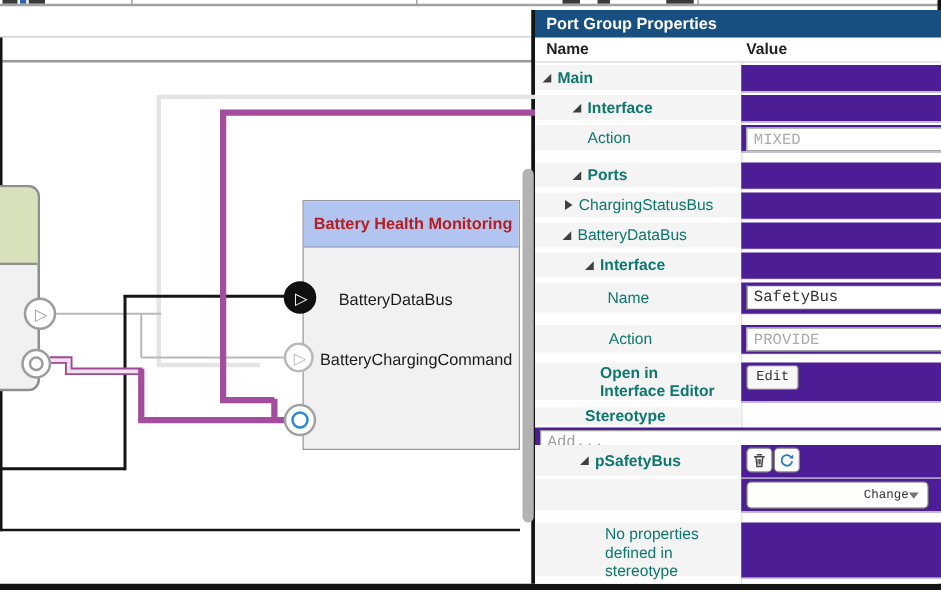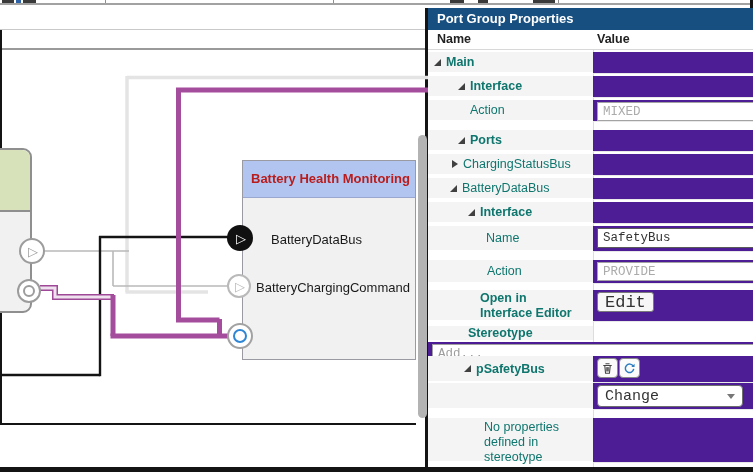--- a/index.html
+++ b/index.html
@@ -77,27 +77,27 @@
   .ddwrap { display:flex; width:100%; height:20px; }
   .ddmain { flex:1; border:1px solid #5a5a5a; background:#fff; font-size:12.5px;
             display:flex; align-items:center; padding-left:5px; color:#333; }
   .ddbtn  { width:21px; border:1px solid #5a5a5a; border-left:none; background:#fdfdfd;
             display:flex; align-items:center; justify-content:center; }
   .ddwrap.soft .ddmain { border-color:#a0a0a0; color:#9d9d9d; }
   .ddwrap.soft .ddbtn  { border-color:#a0a0a0; }
   .caret { width:0; height:0; border-left:4px solid transparent; border-right:4px solid transparent;
            border-top:5px solid #777; }
   .btn-edit { height:20px; padding:0 7px; border:1px solid #7a7a7a; border-radius:3px;
-              background:#f7f7f7; font-size:17px; font-family:inherit; color:#333; }
+              background:#f7f7f7; font-size:11px; font-family:inherit; color:#333; }
   .icon-btn { width:21px; height:20px; border:1px solid #8a8a8a; border-radius:4px;
               background:#fbfbfb; display:flex; align-items:center; justify-content:center;
               margin-right:1px; padding:0; }
   .dd-change { width:146px; height:22px; border:1px solid #6e6e6e; border-radius:4px;
-               background:#fff; font-size:15px; color:#333; display:flex;
-               align-items:center; padding:0 7px; justify-content:space-between; }
+               background:#fff; font-size:10px; color:#333; display:flex;
+               align-items:center; padding:0 7px; justify-content:flex-end; }
   .wraptext { width:92px; line-height:1.18; padding-top:2px; }
 </style>
 </head>
 <body>
 
 <div class="abs frag" style="left:2px;width:12px;"></div>
 <div class="abs frag blue" style="left:16px;width:5px;"></div>
 <div class="abs frag" style="left:23px;width:13px;"></div>
 <div class="abs frag" style="left:450px;width:14px;"></div>
 <div class="abs frag" style="left:478px;width:10px;"></div>

